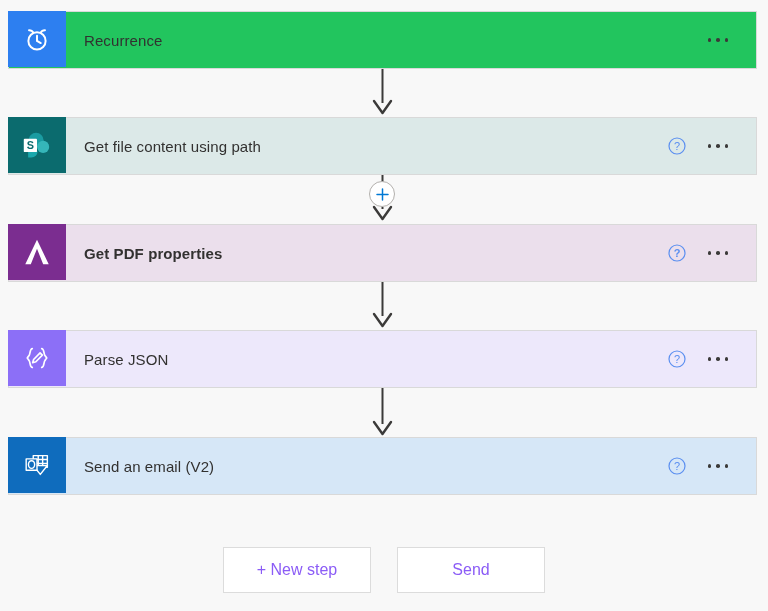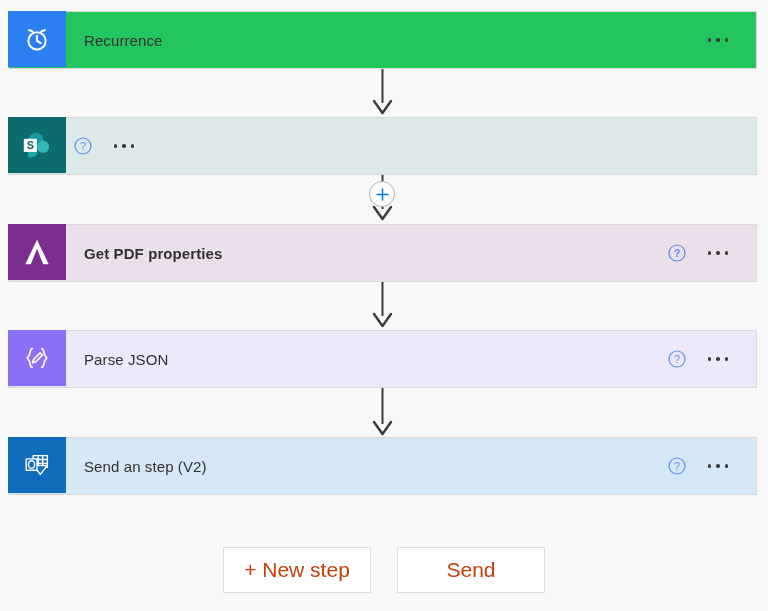--- a/index.html
+++ b/index.html
@@ -127,22 +127,22 @@
     justify-content: center;
     gap: 26px;
   }
   .flow-btn {
     height: 46px;
     min-width: 148px;
     box-sizing: border-box;
     background: #ffffff;
     border: 1px solid #dcdcdc;
     font-family: "Liberation Sans", sans-serif;
-    font-size: 21px;
-    color: #c2410c;
+    font-size: 16px;
+    color: #8b5cf6;
     cursor: pointer;
     display: flex;
     align-items: center;
     justify-content: center;
     padding: 0 20px;
   }
 </style>
 </head>
 <body>
 
@@ -179,20 +179,21 @@
   <div class="card" id="card-1" style="top:117px; background:#DCE9E8;">
     <div class="card-icon" style="background:#0B6B6E;">
       <svg width="34" height="34" viewBox="0 0 36 36" aria-hidden="true">
         <circle cx="17" cy="13" r="8" fill="#1A9BA1"></circle>
         <circle cx="24.5" cy="20" r="6.4" fill="#35B6B9"></circle>
         <path d="M18.6 24.6a6.6 6.6 0 0 1-6.6 6.6h-3.4v-6.6z" fill="#1AA7AC"></path>
         <rect x="4" y="11.5" width="14" height="14" rx="1" fill="#ffffff"></rect>
         <text x="11" y="22.2" font-family="'Liberation Sans',sans-serif" font-size="11.5" font-weight="bold" fill="#0B6B6E" text-anchor="middle">S</text>
       </svg>
     </div>
+    <div class="card-title">Get file content using path</div>
     <div class="card-actions">
       <div class="help-icon">
         <svg width="18" height="18" viewBox="0 0 18 18">
           <circle cx="9" cy="9" r="8" fill="none" stroke="#5b8ff0" stroke-width="1.2"></circle>
           <text x="9" y="13" font-family="'Liberation Sans',sans-serif" font-size="11" fill="#5b8ff0" text-anchor="middle">?</text>
         </svg>
       </div>
       <div class="ellipsis">
         <span></span>
           <span></span>
@@ -282,21 +283,21 @@
       <svg width="32" height="32" viewBox="0 0 34 34" aria-hidden="true">
         <g fill="none" stroke="#ffffff" stroke-width="1.5" stroke-linejoin="round">
           <rect x="13" y="7" width="15" height="12.5"></rect>
           <path d="M13 11.2 H28 M13 15.3 H28 M18.3 7 V19.5 M23 7 V19.5"></path>
           <path d="M13 17.5 L28 17.5 L20.5 27 Z" fill="#0F6CBD"></path>
           <rect x="5.5" y="10.5" width="11.5" height="12" fill="#0F6CBD"></rect>
           <ellipse cx="11.2" cy="16.5" rx="3.3" ry="4.1"></ellipse>
         </g>
       </svg>
     </div>
-    <div class="card-title">Send an step (V2)</div>
+    <div class="card-title">Send an email (V2)</div>
     <div class="card-actions">
       <div class="help-icon">
         <svg width="18" height="18" viewBox="0 0 18 18">
           <circle cx="9" cy="9" r="8" fill="none" stroke="#5b8ff0" stroke-width="1.2"></circle>
           <text x="9" y="13" font-family="'Liberation Sans',sans-serif" font-size="11" fill="#5b8ff0" text-anchor="middle">?</text>
         </svg>
       </div>
       <div class="ellipsis">
         <span></span>
           <span></span>

